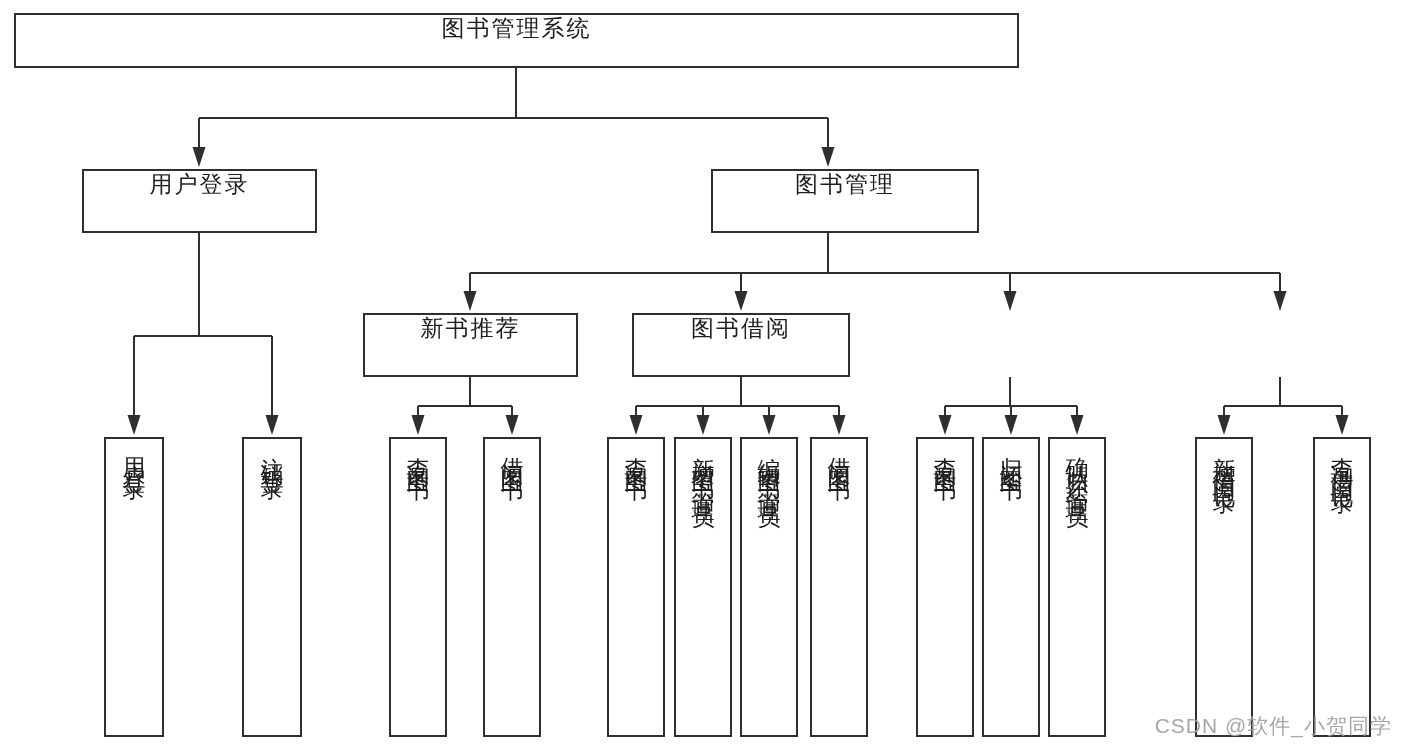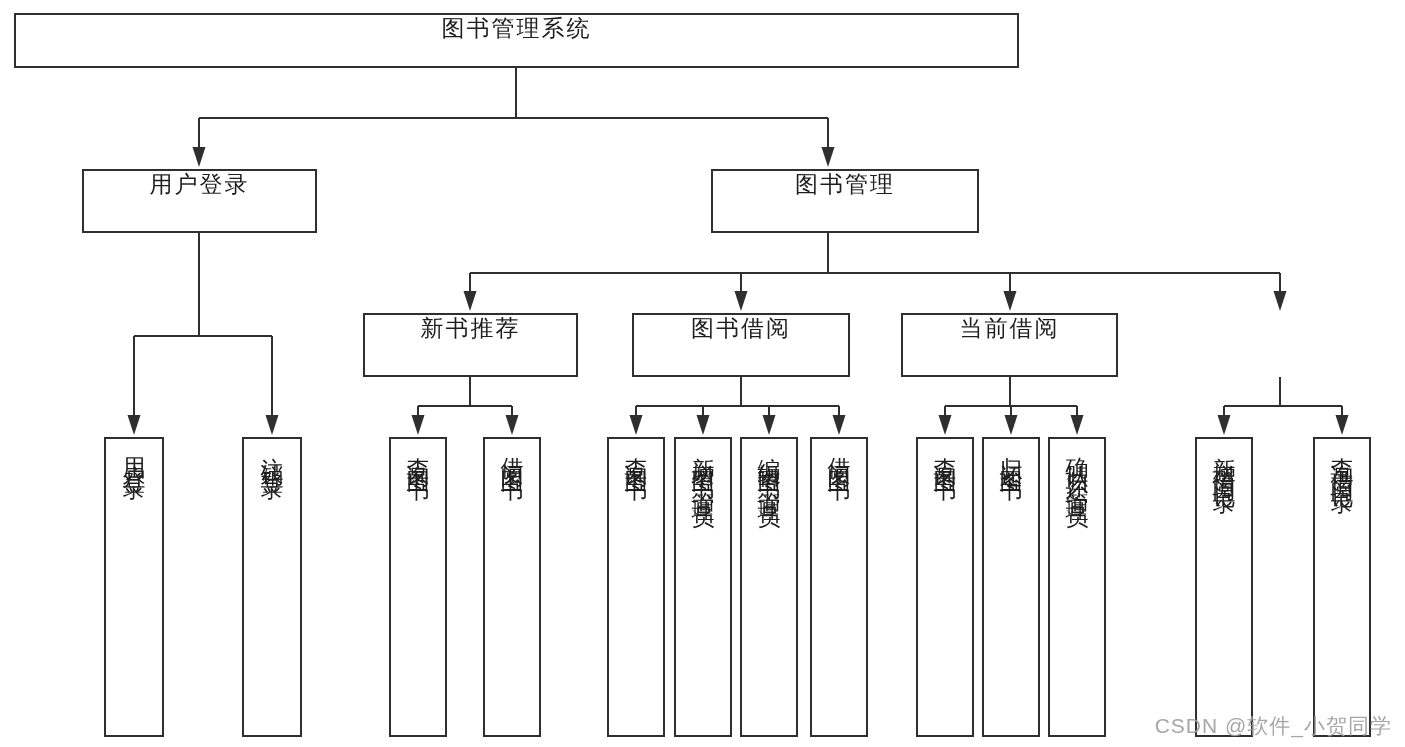--- a/index.html
+++ b/index.html
@@ -111,23 +111,20 @@
   <div class="node" style="left:711px; top:169px; width:268px; height:64px">
     <span class="lbl">图书管理</span>
   </div>
 
   <div class="node" style="left:363px; top:313px; width:215px; height:64px">
     <span class="lbl">新书推荐</span>
   </div>
   <div class="node" style="left:632px; top:313px; width:218px; height:64px">
     <span class="lbl">图书借阅</span>
   </div>
-  <div class="node" style="left:901px; top:313px; width:217px; height:64px">
-    <span class="lbl">当前借阅</span>
-  </div>
 
   <div class="node v" style="left:104px; top:437px; width:60px; height:300px">
     <span class="lbl">用户登录</span>
   </div>
   <div class="node v" style="left:242px; top:437px; width:60px; height:300px">
     <span class="lbl">注销登录</span>
   </div>
 
   <div class="node v" style="left:389px; top:437px; width:58px; height:300px">
     <span class="lbl">查询图书</span>

